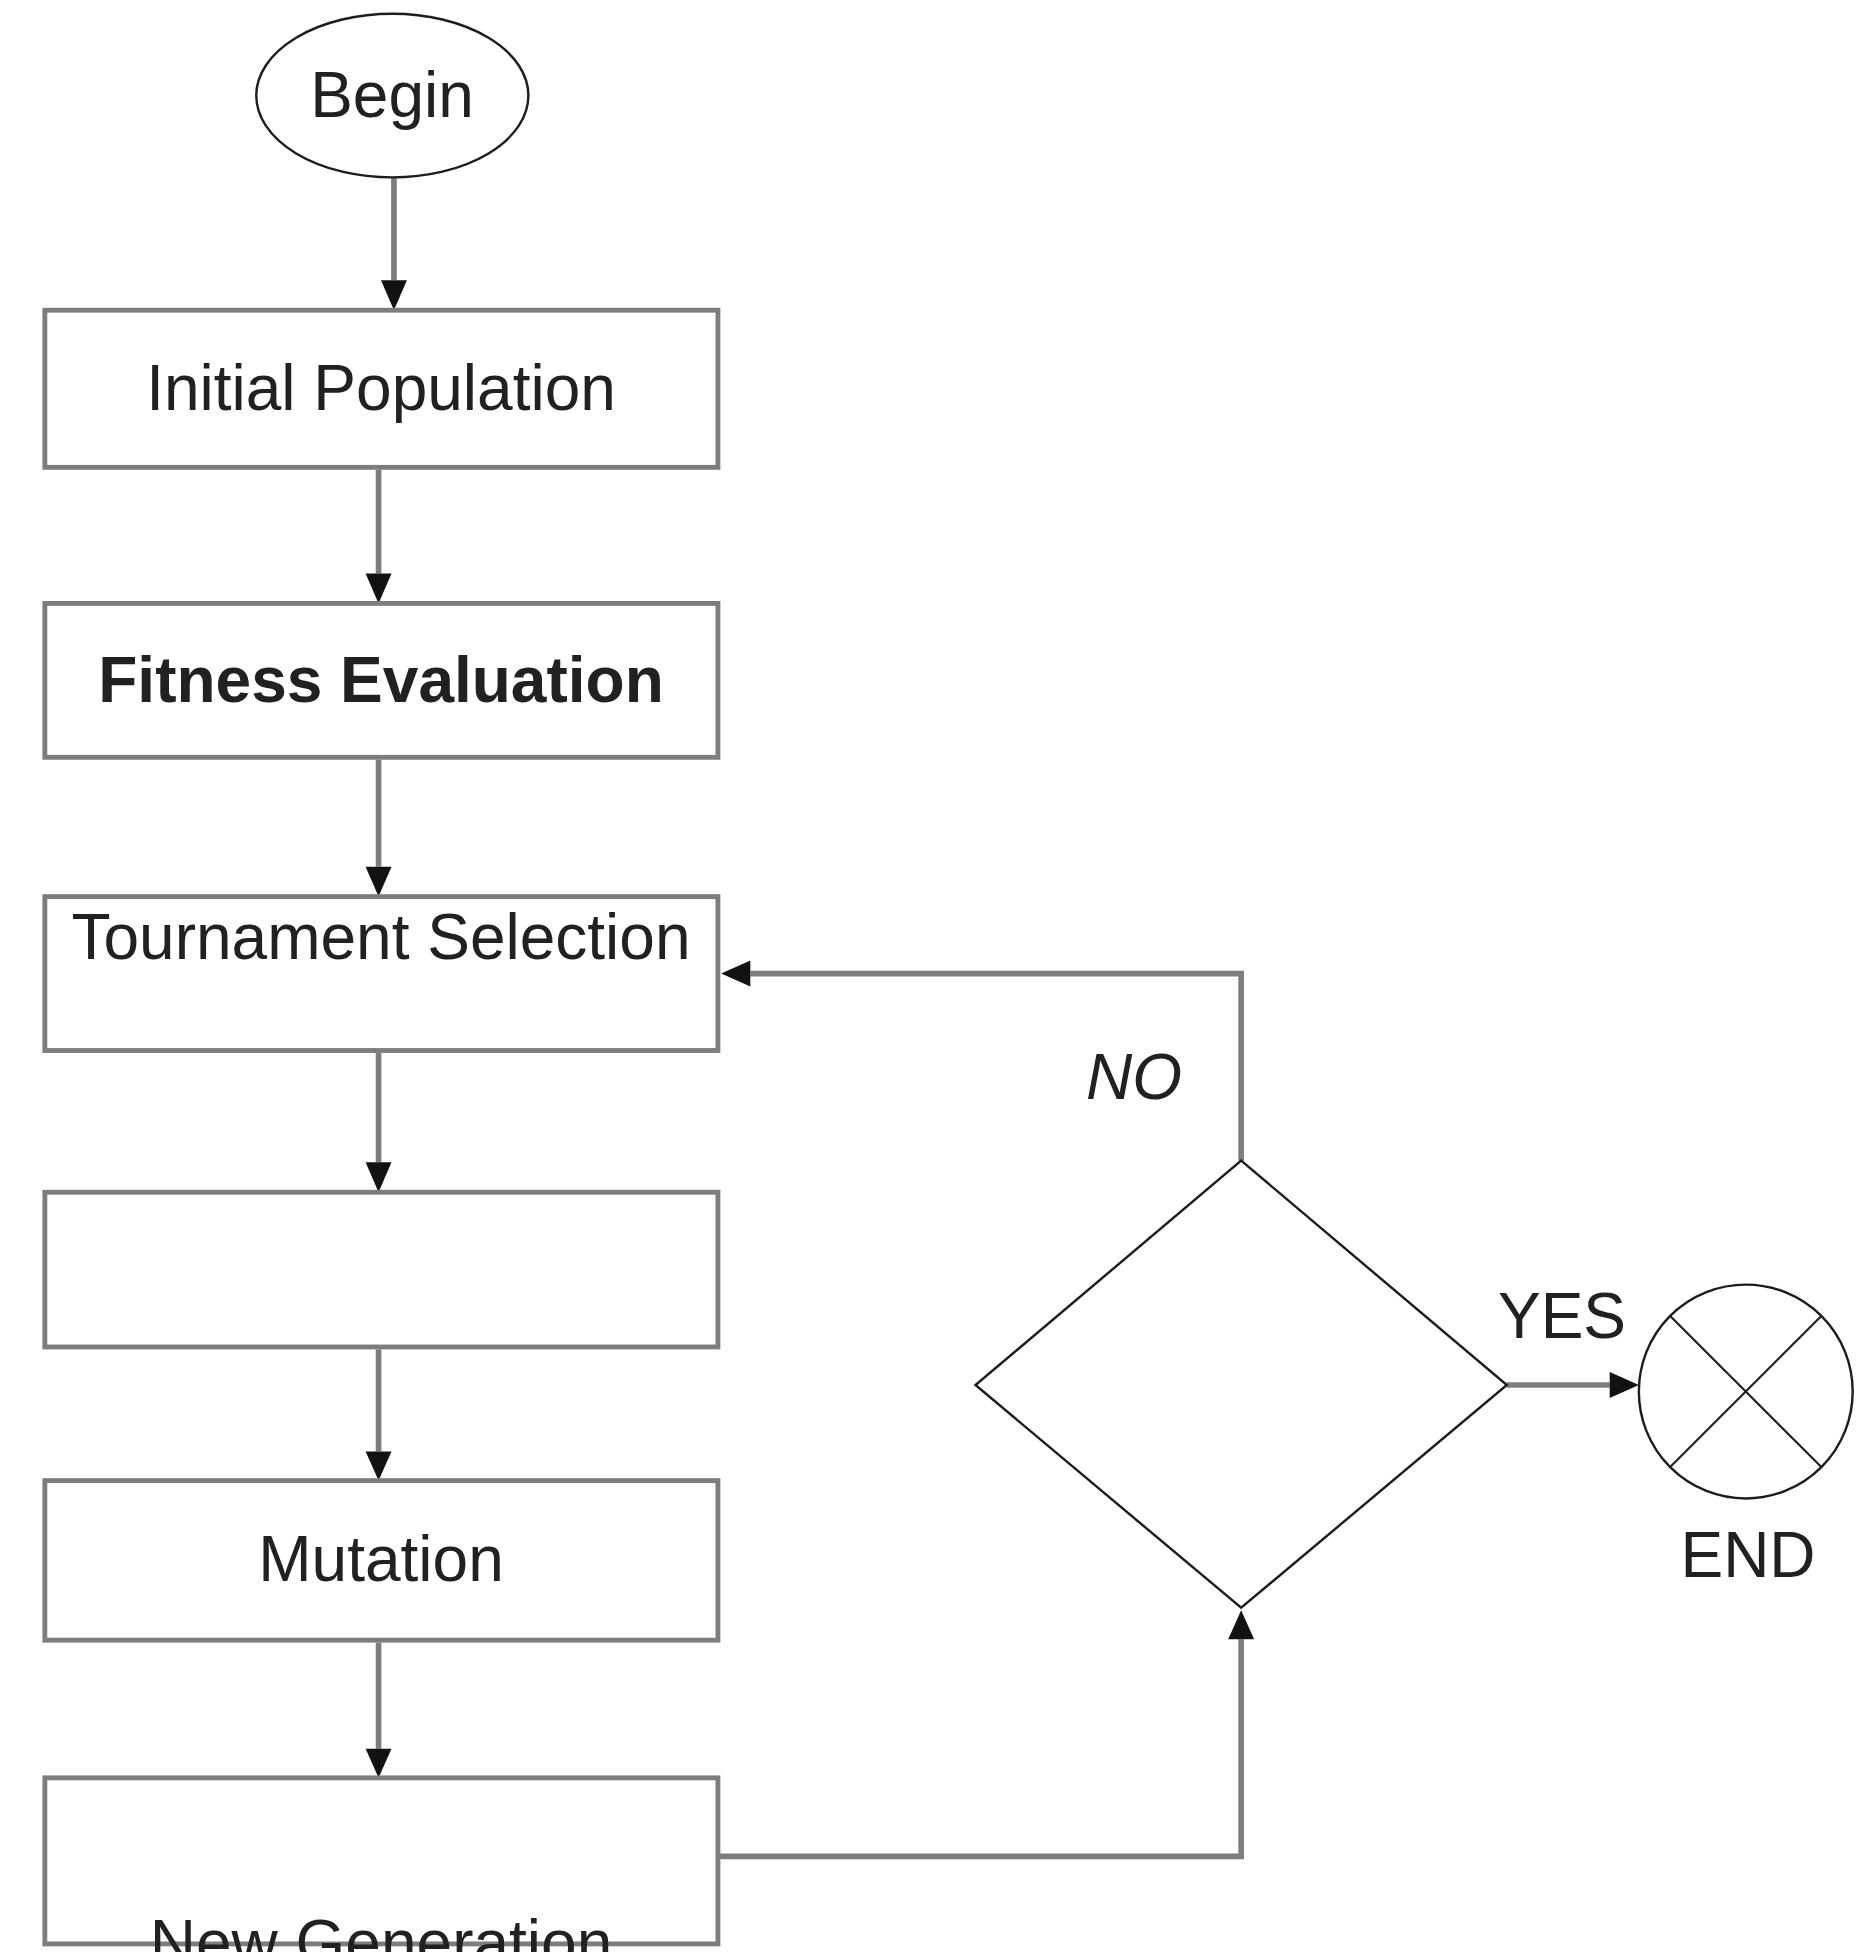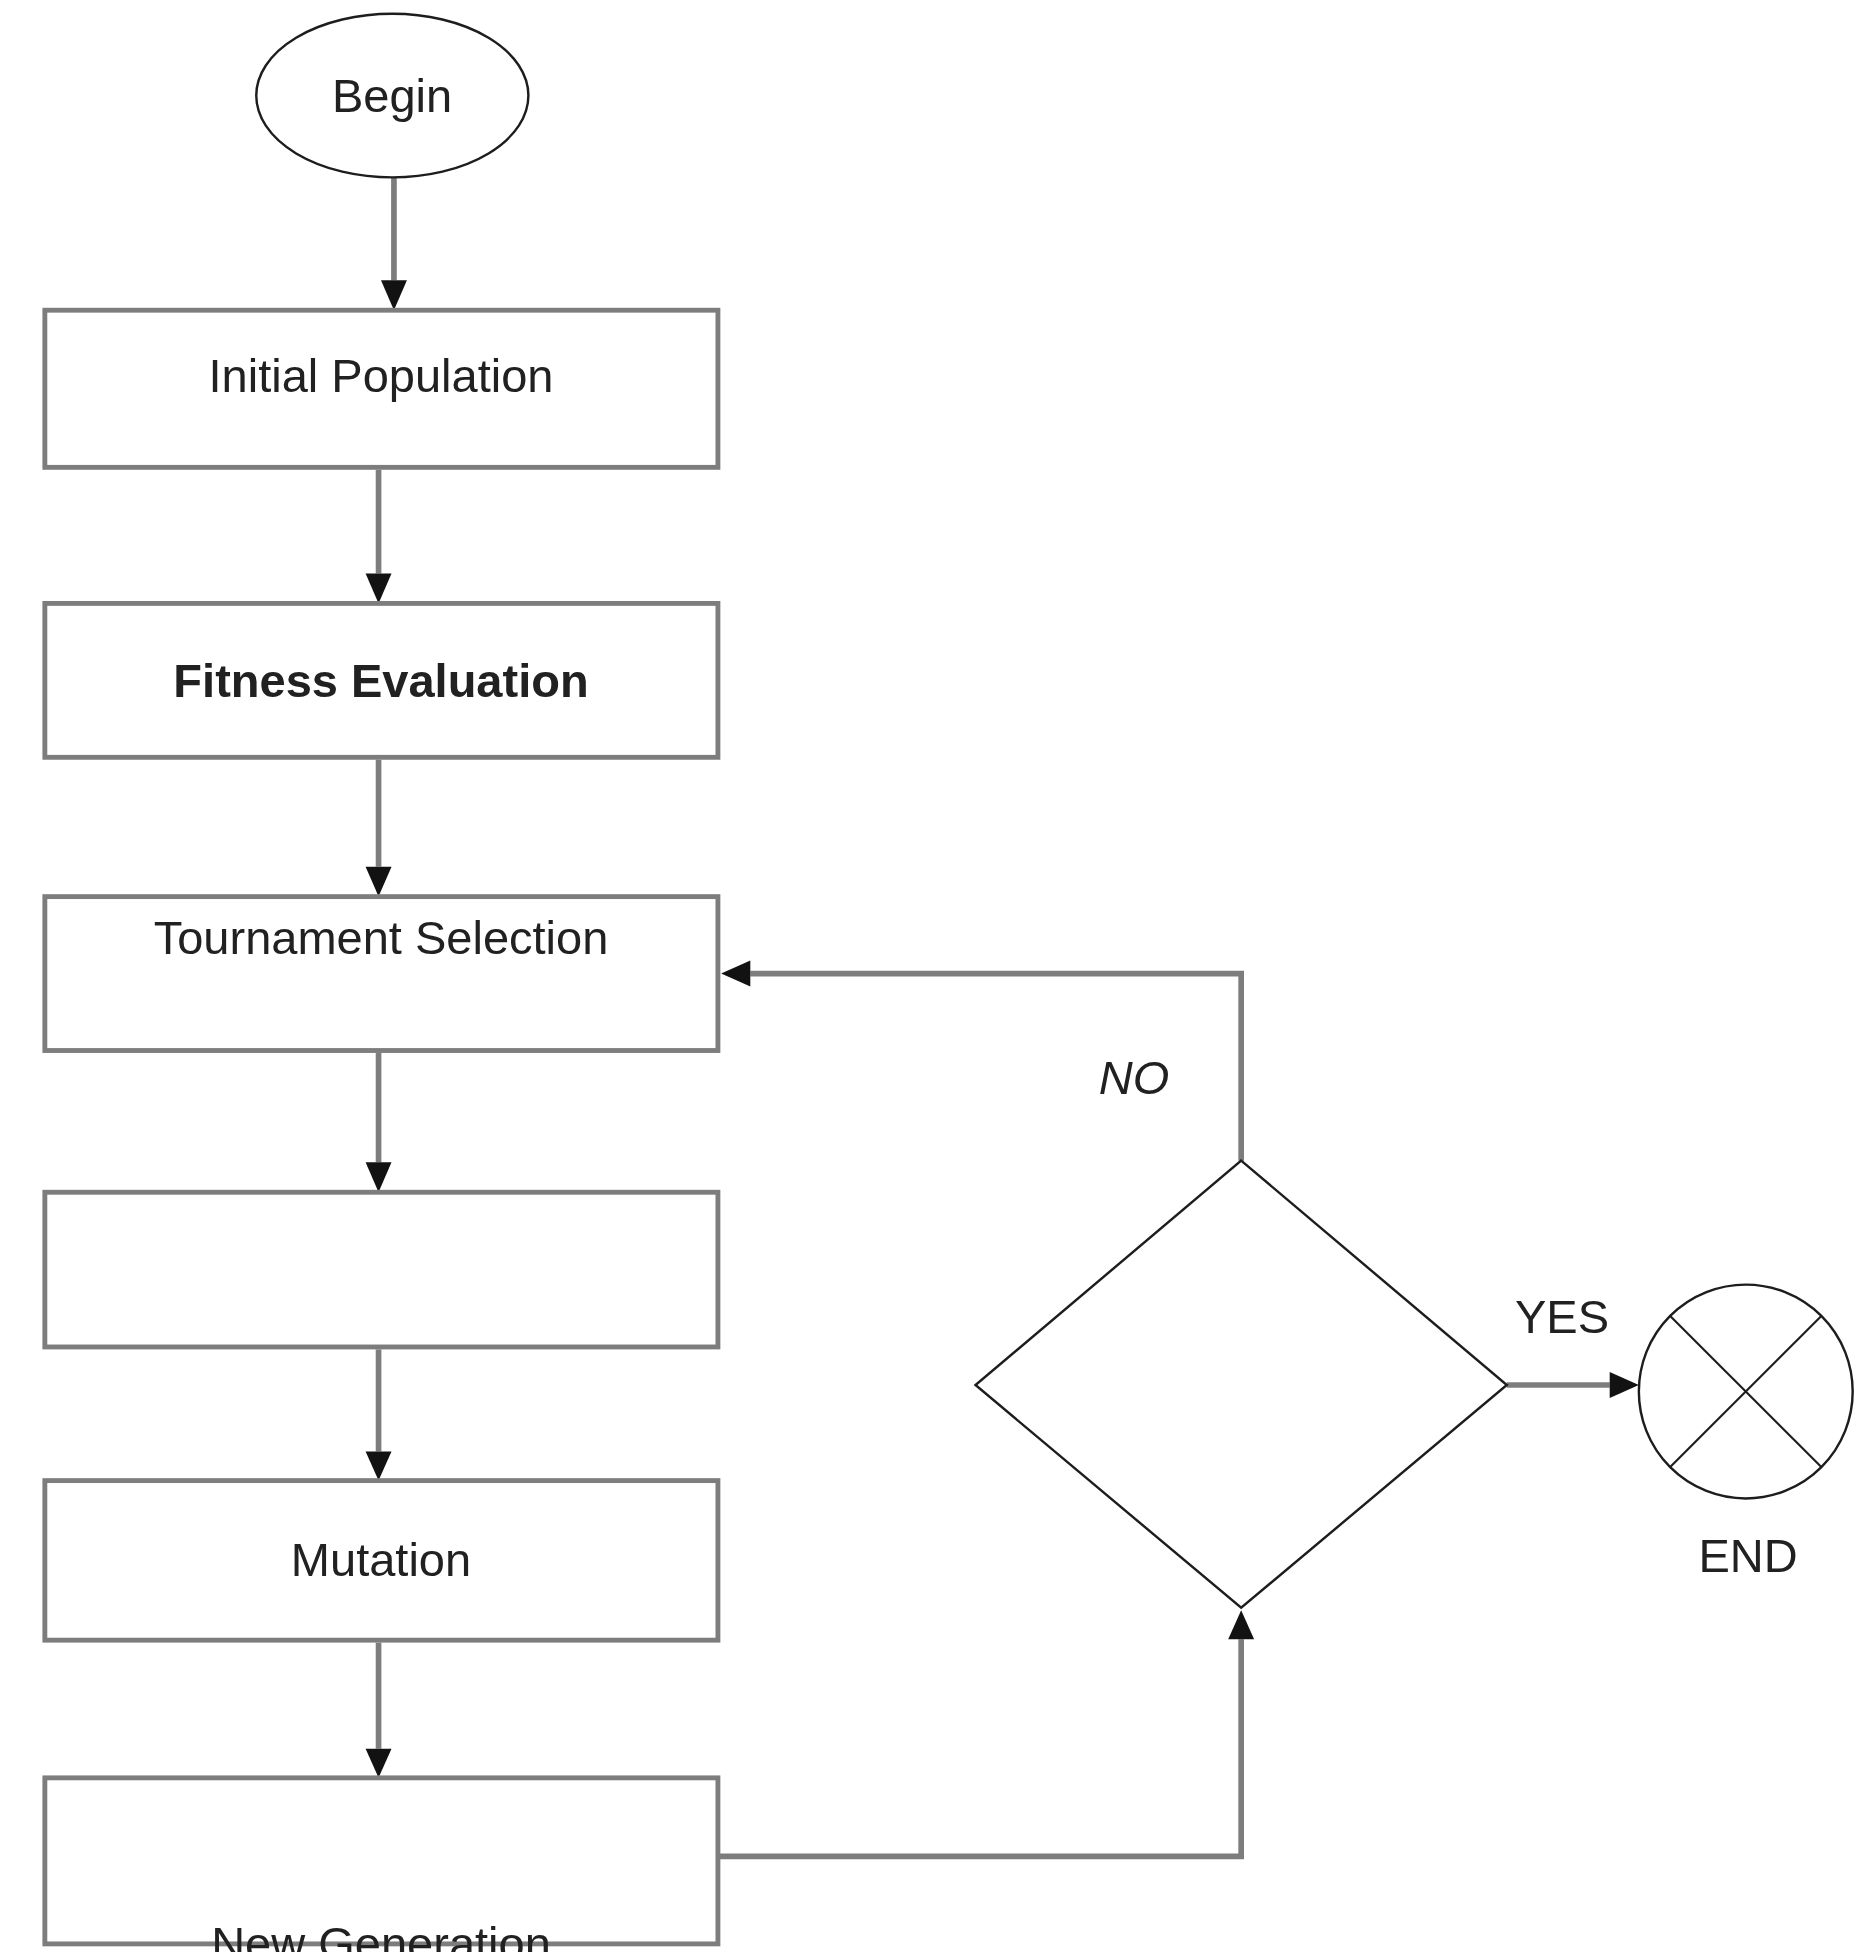--- a/index.html
+++ b/index.html
@@ -42,21 +42,21 @@
     stroke: var(--connector, #7d7d7d);
     stroke-width: 7;
   }
   .arrowhead {
     fill: var(--arrowhead, #121212);
     stroke: none;
   }
   .lbl {
     position: absolute;
     transform: translate(-50%, -50%);
-    font-size: 47px;
+    font-size: 64px;
     line-height: 1.02;
     color: var(--text, #212121);
     white-space: nowrap;
     text-align: center;
   }
   .lbl-multiline {
     line-height: 84px;
   }
 </style>
 </head>
@@ -93,21 +93,21 @@
     <rect class="process-box" x="55" y="1472" width="831" height="191"></rect>
     <rect class="process-box" x="55" y="1828" width="831" height="197"></rect>
     <rect class="process-box" x="55" y="2195" width="831" height="205"></rect>
     <polygon class="outline-shape" points="1532,1433 1860,1710 1532,1985 1204,1710"></polygon>
     <circle class="outline-shape" cx="2155" cy="1718" r="132"></circle>
     <line class="outline-line" x1="2062" y1="1625" x2="2248" y2="1811"></line>
     <line class="outline-line" x1="2248" y1="1625" x2="2062" y2="1811"></line>
   </svg>
 
   <div class="lbl" style="left:392px; top:96px;">Begin</div>
-  <div class="lbl" style="left:381px; top:376px;text-align:right;">Initial Population</div>
+  <div class="lbl" style="left:381px; top:389px;text-align:right;">Initial Population</div>
   <div class="lbl" style="left:381px; top:681px;font-weight:bold;">Fitness Evaluation</div>
   <div class="lbl" style="left:381px; top:938px;">Tournament Selection</div>
   <div class="lbl" style="left:381px; top:1560px;">Mutation</div>
   <div class="lbl" style="left:381px; top:1944px;">New Generation</div>
 
 
   <div class="lbl" style="left:1134px; top:1078px;font-style:italic;">NO</div>
   <div class="lbl" style="left:1562px; top:1317px;">YES</div>
   <div class="lbl" style="left:1748px; top:1556px;">END</div>
 

